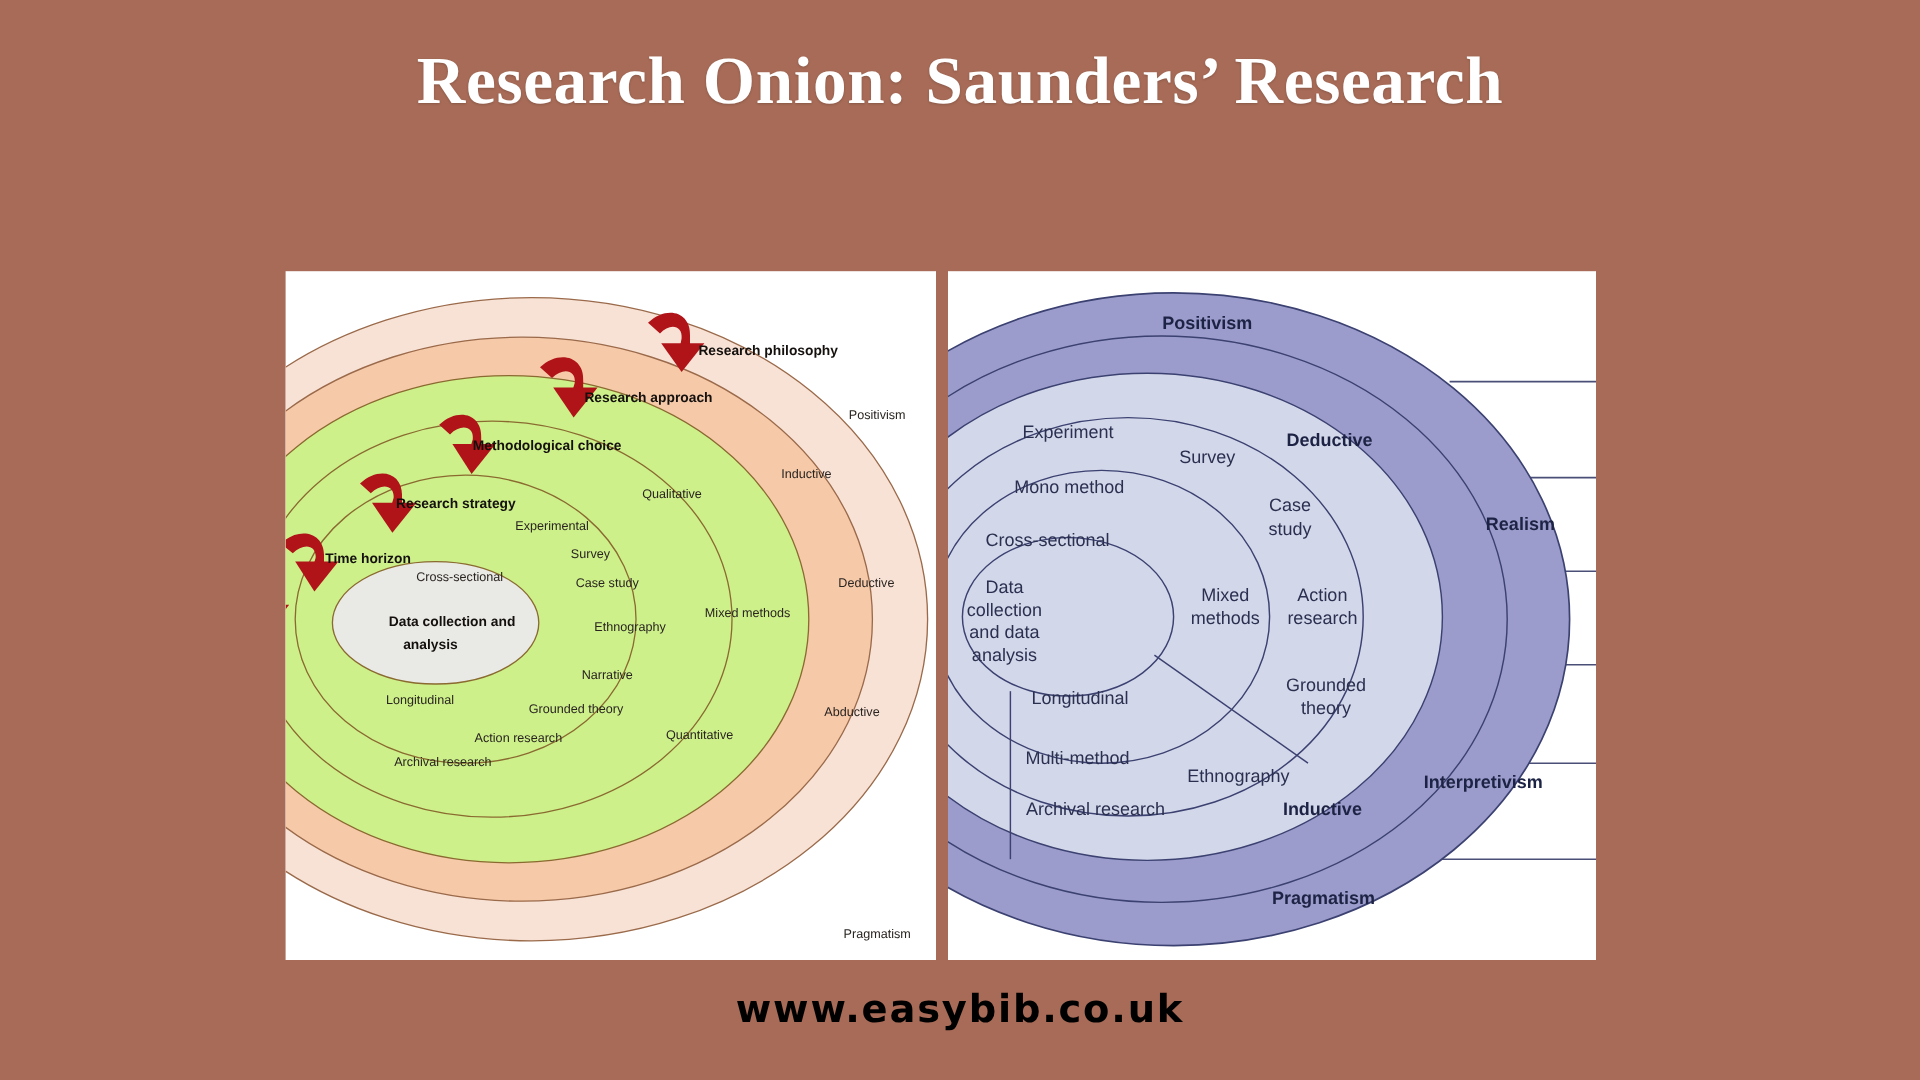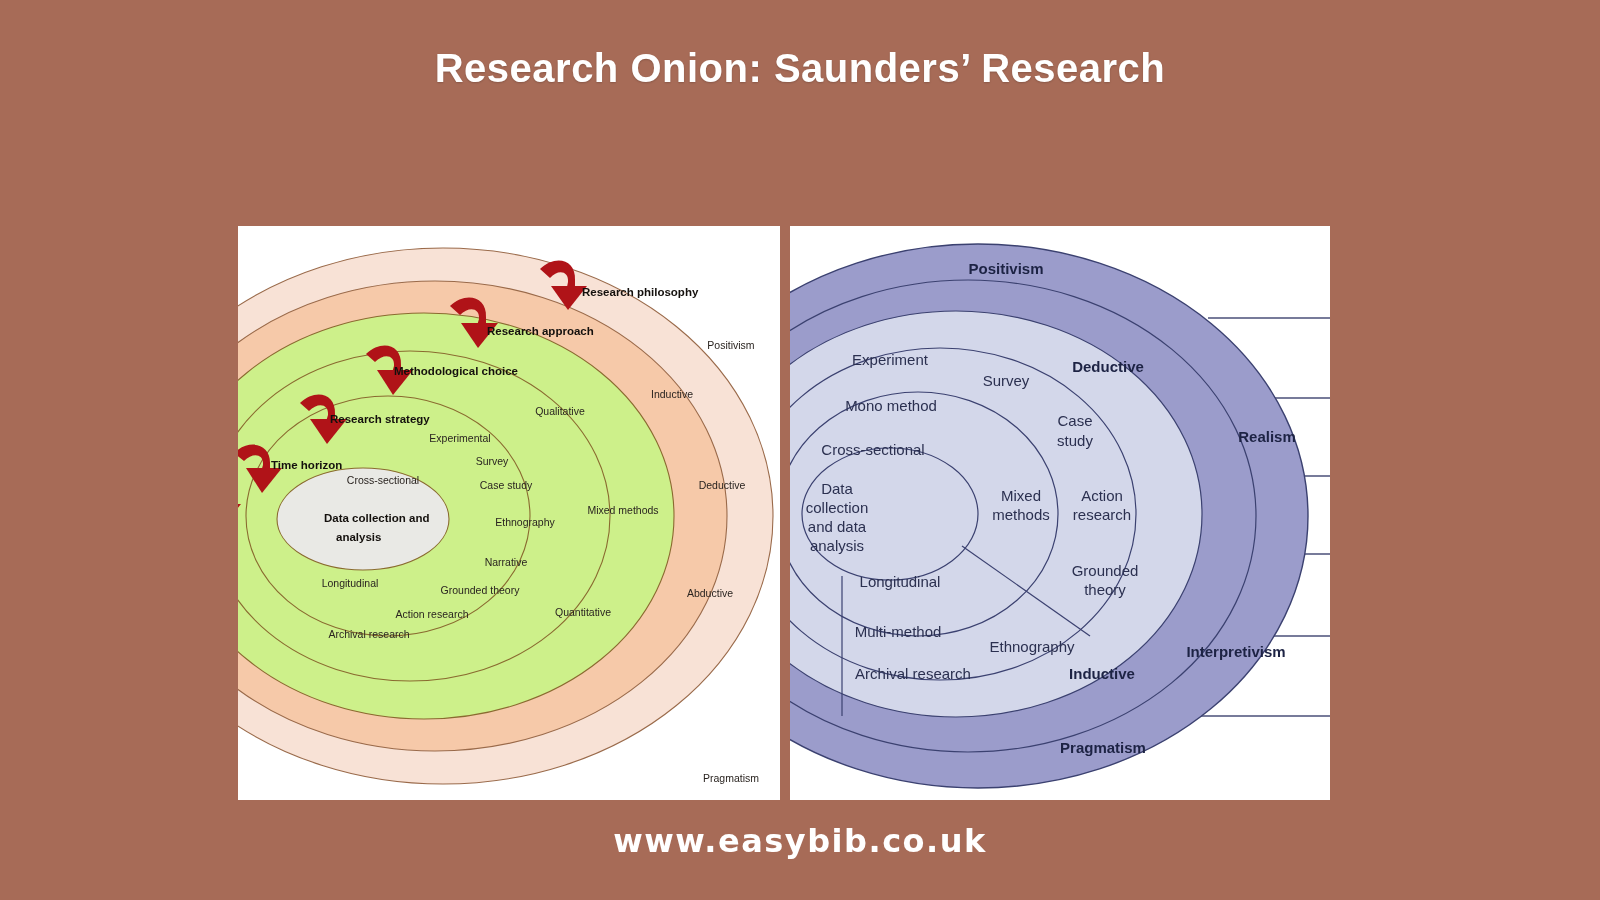--- a/index.html
+++ b/index.html
@@ -8,31 +8,31 @@
     background:#a76b57;
     font-family:"Liberation Sans", sans-serif;
     position:relative;
   }
   #stage{position:absolute;inset:0;}
 
   
   .title{
     position:absolute;left:0;top:36px;width:1600px;
     text-align:center;color:#ffffff;
-    font-family:Liberation Sans, sans-serif;
-    font-weight:bold;font-size:40px;line-height:64px;
+    font-family:Liberation Serif, serif;
+    font-weight:bold;font-size:56px;line-height:64px;
     letter-spacing:0.5px;
     text-shadow:0 1px 2px rgba(0,0,0,.18);
   }
   .title .l2{display:block;}
 
   
   .footer{
     position:absolute;left:0;top:822px;width:1600px;
-    text-align:center;color:#ffffff;
+    text-align:center;color:#000000;
     font-family:"DejaVu Sans","Liberation Sans",sans-serif;
     font-weight:bold;font-size:32px;letter-spacing:1.5px;
   }
 
   
   .panel{
     position:absolute;background:#ffffff;overflow:hidden;
   }
   #panel-left{left:238px;top:226px;width:542px;height:574px;}
   #panel-right{left:790px;top:226px;width:540px;height:574px;}

